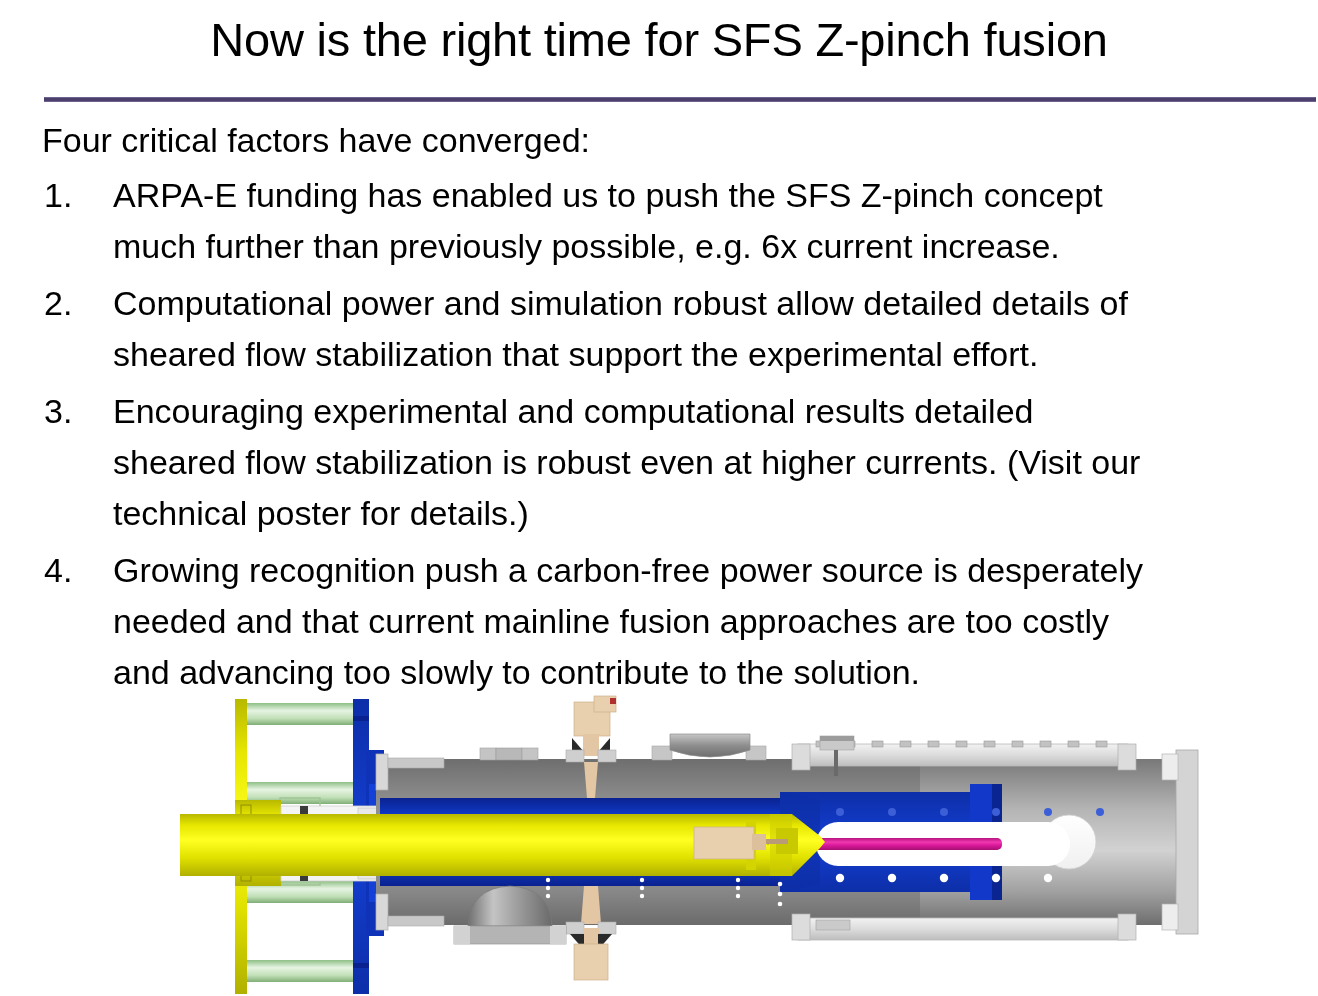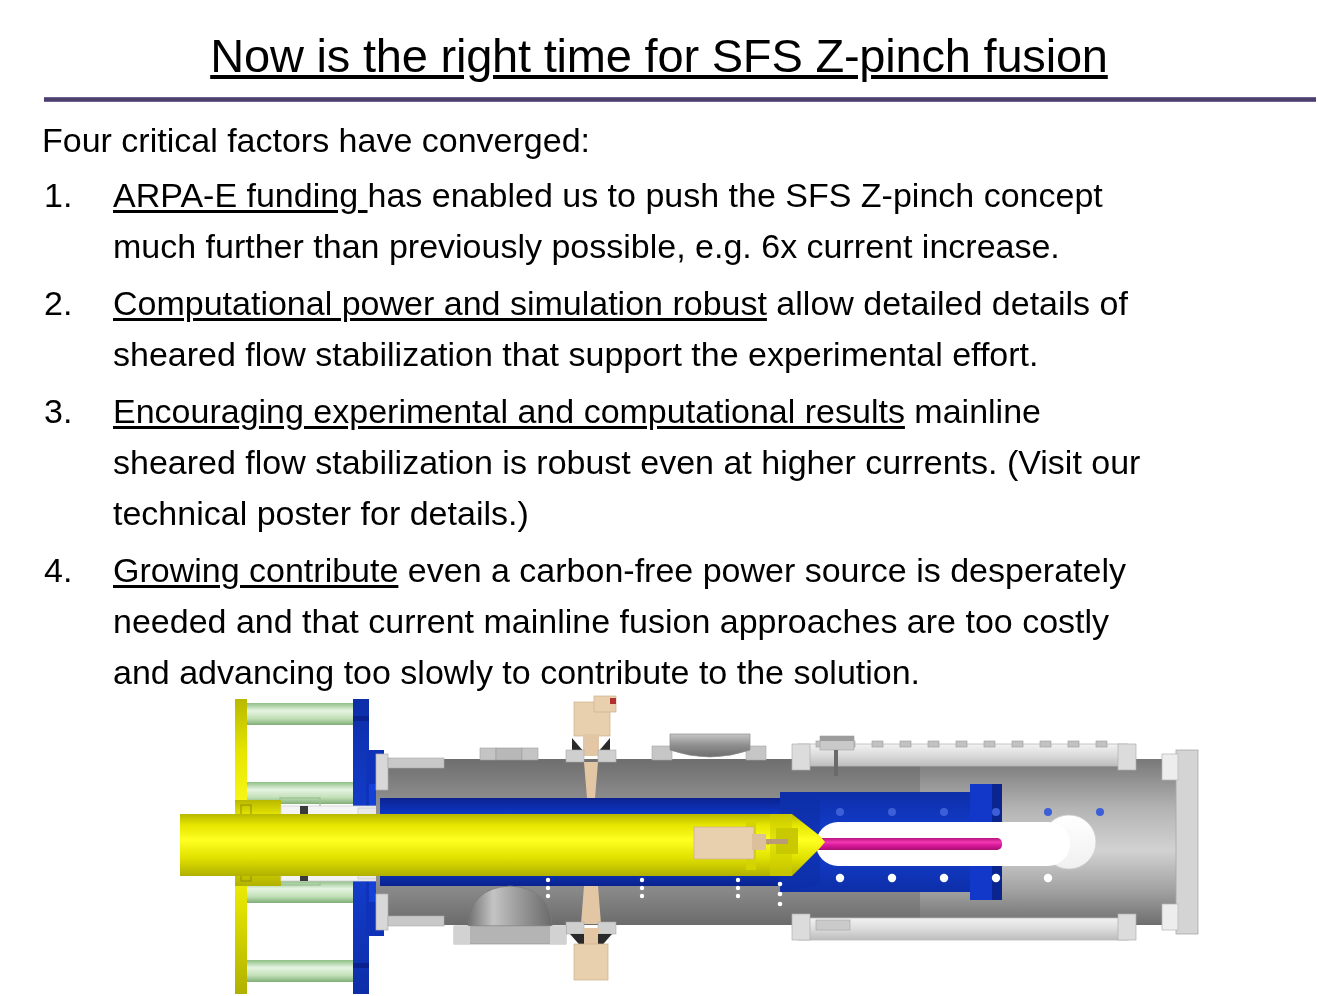--- a/index.html
+++ b/index.html
@@ -14,30 +14,29 @@
     overflow: hidden;
     font-family: "Liberation Sans", sans-serif;
     color: #000000;
     position: relative;
   }
 
   
   .slide-title {
     position: absolute;
     left: 0;
-    top: 28px;
+    top: 12px;
     width: 1318px;
     text-align: center;
     font-size: 47px;
     line-height: 56px;
     font-weight: 400;
     letter-spacing: -0.2px;
     color: #000;
     white-space: nowrap;
-    text-decoration: underline;
   }
   .title-rule {
     position: absolute;
     left: 44px;
     top: 97px;
     width: 1272px;
     height: 5px;
     background: #4b3f6b;
     border-top: 1px solid #6f6290;
     border-bottom: 1px solid #6f6290;
@@ -70,21 +69,20 @@
     white-space: nowrap;
   }
   ol.factors li .num {
     position: absolute;
     left: 2px;
     top: 0;
     width: 50px;
     font-size: 34px;
   }
   .lead-u {
-    text-decoration: underline;
     text-underline-offset: 3px;
   }
   .cont {
     display: block;
   }
 
   
   .diagram {
     position: absolute;
     left: 180px;
@@ -110,27 +108,27 @@
       <span class="num">1.</span><span class="lead-u">ARPA-E funding </span><span>has enabled us to push the SFS Z-pinch concept</span>
       <span class="cont">much further than previously possible, e.g. 6x current increase.</span>
     </li>
 
     <li>
       <span class="num">2.</span><span class="lead-u">Computational power and simulation robust</span><span> allow detailed details of</span>
       <span class="cont">sheared flow stabilization that support the experimental effort.</span>
     </li>
 
     <li>
-      <span class="num">3.</span><span class="lead-u">Encouraging experimental and computational results</span><span> mainline</span>
+      <span class="num">3.</span><span class="lead-u">Encouraging experimental and computational results</span><span> detailed</span>
       <span class="cont">sheared flow stabilization is robust even at higher currents. (Visit our</span>
       <span class="cont">technical poster for details.)</span>
     </li>
 
     <li>
-      <span class="num">4.</span><span class="lead-u">Growing contribute</span><span> even a carbon-free power source is desperately</span>
+      <span class="num">4.</span><span class="lead-u">Growing recognition</span><span> push a carbon-free power source is desperately</span>
       <span class="cont">needed and that current mainline fusion approaches are too costly</span>
       <span class="cont">and advancing too slowly to contribute to the solution.</span>
     </li>
 
   </ol>
 </div>
 
 <div class="diagram">
 <svg width="1040" height="308" viewBox="0 0 1040 308" xmlns="http://www.w3.org/2000/svg">
   <defs>

